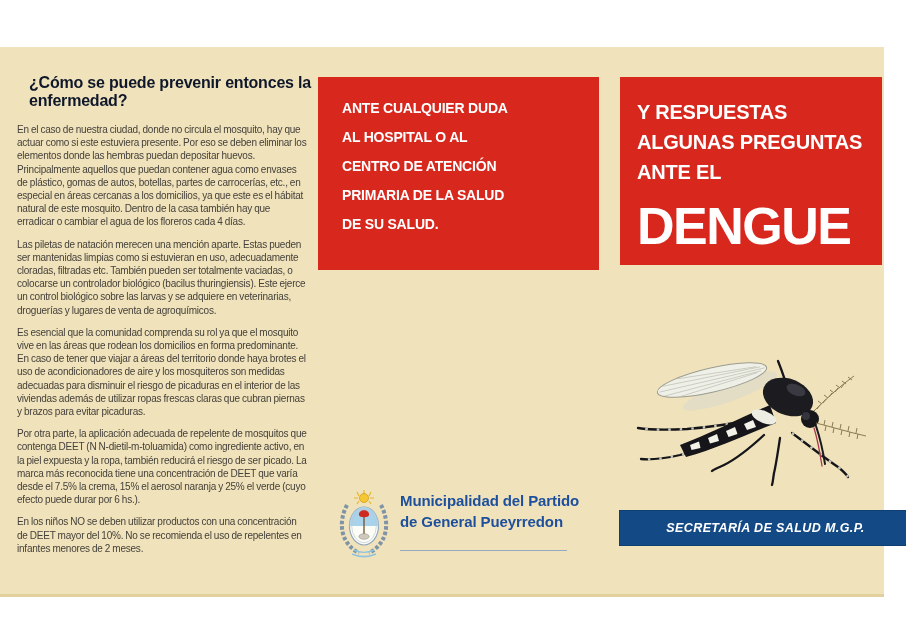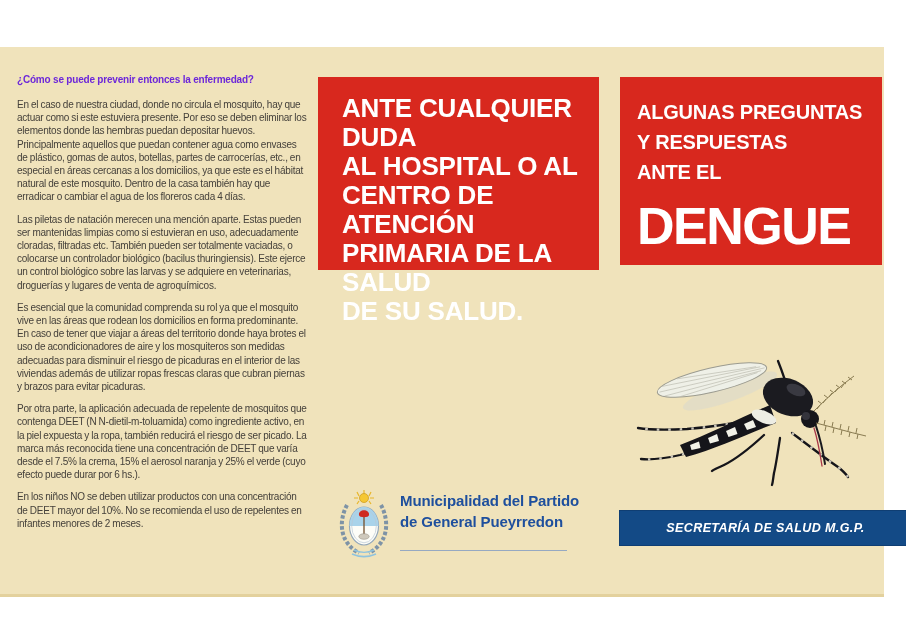--- a/index.html
+++ b/index.html
@@ -9,32 +9,32 @@
     font-family:"Liberation Sans", sans-serif;
   }
   .canvas {
     position:absolute; left:0; top:47px; width:884px; height:547px;
     background:#f0e3bb;
     border-bottom:3px solid #e3d19d;
   }
   
   .left-col { position:absolute; left:17px; top:27px; width:298px; }
   .heading {
-    color:#6d28d9; font-weight:bold; font-size:10px; letter-spacing:-0.2px;
-    margin:0 0 13px 0;
+    color:#0f172a; font-weight:bold; font-size:16px; letter-spacing:-0.2px;
+    margin:0 0 13px 12px;
   }
   .left-col p {
     margin:0 8px 9px 0; font-size:10px; line-height:13.2px;
     color:#45413b; letter-spacing:-0.22px; word-spacing:-0.4px;
   }
   
   .panel { position:absolute; background:#d8281e; color:#ffffff; font-weight:bold; box-sizing:border-box; }
   .mid-panel {
     left:318px; top:30px; width:281px; height:193px;
-    padding:17px 14px 0 24px; font-size:26px; line-height:29px; letter-spacing:-0.2px;
+    padding:17px 14px 0 24px; font-size:14px; line-height:29px; letter-spacing:-0.2px;
   }
   .mid-panel span { display:block; }
   .title-panel { left:620px; top:30px; width:262px; height:188px; padding:20px 0 0 17px; }
   .title-panel .tline { display:block; font-size:20px; line-height:30px; letter-spacing:-0.2px; }
   .dengue { font-size:52px; line-height:54px; letter-spacing:-1.5px; margin-top:12px; }
   
   .mosquito-wrap { position:absolute; left:612px; top:286px; width:272px; height:170px; }
   
   .coat-wrap { position:absolute; left:333px; top:441px; width:63px; height:72px; }
   .org-name {
@@ -66,22 +66,22 @@
 
   <div class="panel mid-panel">
     <span>ANTE CUALQUIER DUDA</span>
     <span>AL HOSPITAL O AL</span>
     <span>CENTRO DE ATENCIÓN</span>
     <span>PRIMARIA DE LA SALUD</span>
     <span>DE SU SALUD.</span>
   </div>
 
   <div class="panel title-panel">
+    <span class="tline">Y RESPUESTAS</span>
     <span class="tline">ALGUNAS PREGUNTAS</span>
-    <span class="tline">Y RESPUESTAS</span>
     <span class="tline">ANTE EL</span>
     <div class="dengue">DENGUE</div>
   </div>
 
   <div class="mosquito-wrap">
     <svg width="272" height="170" viewBox="0 0 272 170">
 
       <ellipse cx="118" cy="58" rx="50" ry="10" transform="rotate(-20 118 58)" fill="#d8d8ce" opacity="0.55"></ellipse>
 
       <g transform="rotate(-13 100 47)">

